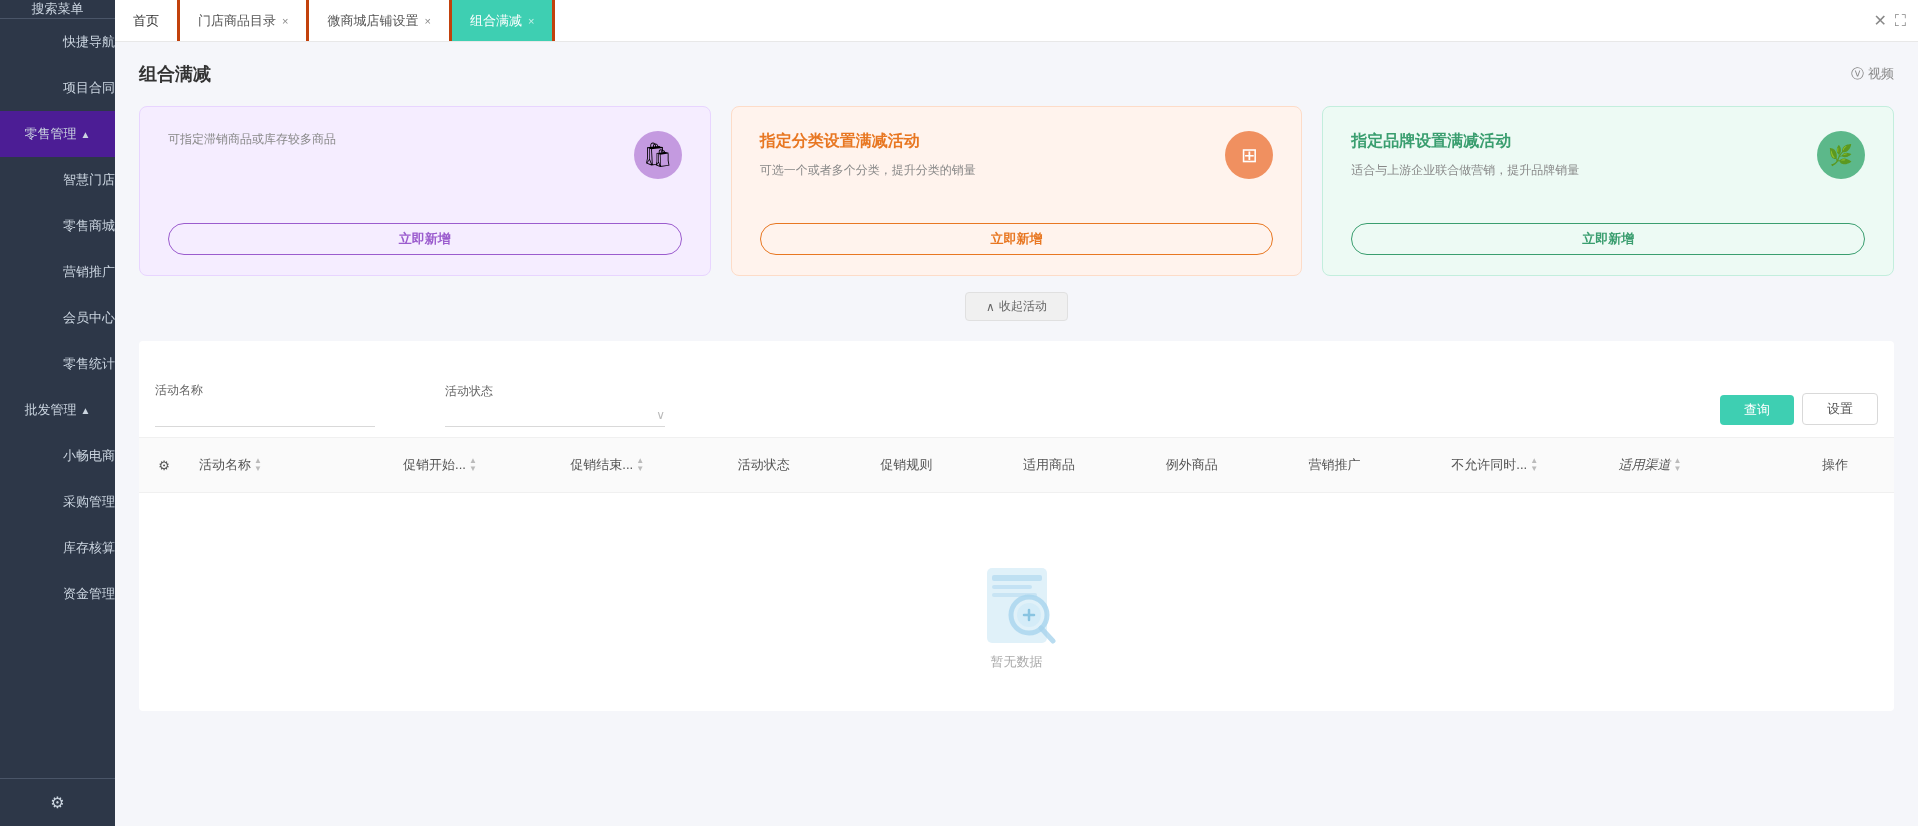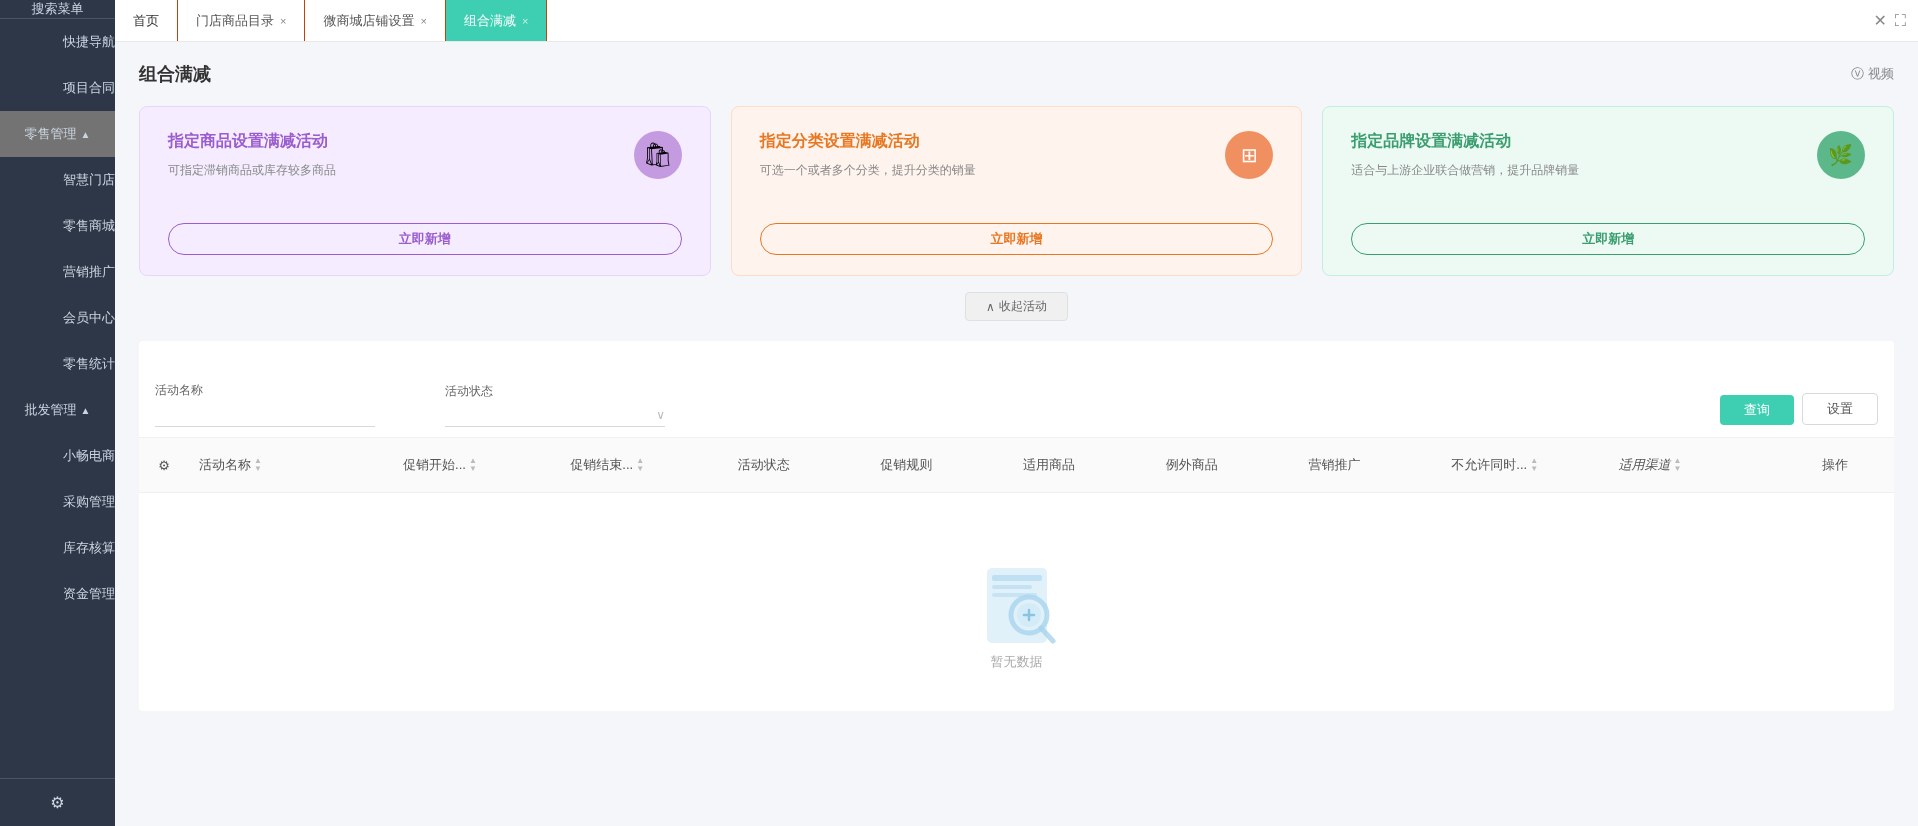--- a/index.html
+++ b/index.html
@@ -4,32 +4,32 @@
   <style>
     * { box-sizing: border-box; margin: 0; padding: 0; }
     body { font-family: 'Microsoft YaHei', Arial, sans-serif; font-size: 13px; background: #f0f2f5; overflow: hidden; }
 
     .app-container { display: flex; height: 826px; width: 1918px; }
 
     
     .sidebar { width: 115px; background: #2d3748; display: flex; flex-direction: column; align-items: center; padding-top: 0; color: #e2e8f0; flex-shrink: 0; }
     .sidebar-search { width: 100%; padding: 0 0; text-align: center; font-size: 13px; color: #cbd5e0; border-bottom: 1px solid #4a5568; cursor: pointer; }
     .sidebar-item { width: 100%; padding: 14px 0; text-align: right; font-size: 13px; color: #cbd5e0; cursor: pointer; position: relative; }
-    .sidebar-item.active { background: #737373; }
+    .sidebar-item.active { background: #4c1d95; }
     .sidebar-item.has-sub { display: flex; align-items: center; justify-content: center; gap: 4px; }
     .sidebar-item .arrow { font-size: 10px; }
     .sidebar-bottom { margin-top: auto; width: 100%; padding: 14px 0; text-align: center; border-top: 1px solid #4a5568; }
     .gear-icon { font-size: 16px; color: #cbd5e0; cursor: pointer; }
 
     
     .main-area { flex: 1; display: flex; flex-direction: column; background: #f5f6fa; overflow: hidden; }
 
     
     .tab-bar { display: flex; align-items: center; background: #fff; border-bottom: 1px solid #e8e8e8; padding: 0 0 0 0; height: 42px; flex-shrink: 0; }
-    .tab { display: flex; align-items: center; padding: 0 18px; height: 100%; font-size: 13px; color: #555; cursor: pointer; border-right: 1px solid #c2410c; gap: 6px; }
+    .tab { display: flex; align-items: center; padding: 0 18px; height: 100%; font-size: 13px; color: #555; cursor: pointer; border-right: 3px solid #c2410c; gap: 6px; }
     .tab.active { background: #3ecfb2; color: #fff; }
     .tab.home { color: #333; }
     .tab-close { font-size: 11px; opacity: 0.7; }
     .tab-actions { margin-left: auto; display: flex; gap: 8px; padding-right: 12px; }
     .tab-action-btn { background: none; border: none; cursor: pointer; font-size: 16px; color: #888; }
 
     
     .page-content { flex: 1; padding: 20px 24px; overflow-y: auto; }
 
     
@@ -183,21 +183,20 @@
         <div class="video-link">
           <span>ⓥ</span>
           <span>视频</span>
         </div>
       </div>
 
       <div class="activity-cards">
 
         <div class="activity-card card-purple">
           <div class="card-icon">🛍</div>
-          <div class="card-title">指定商品设置满减活动</div>
           <div class="card-desc">可指定滞销商品或库存较多商品</div>
           <button class="card-btn">立即新增</button>
         </div>
 
         <div class="activity-card card-orange">
           <div class="card-icon" style="background:#f09060; color:#fff; font-size:20px;">⊞</div>
           <div class="card-title">指定分类设置满减活动</div>
           <div class="card-desc">可选一个或者多个分类，提升分类的销量</div>
           <button class="card-btn">立即新增</button>
         </div>

